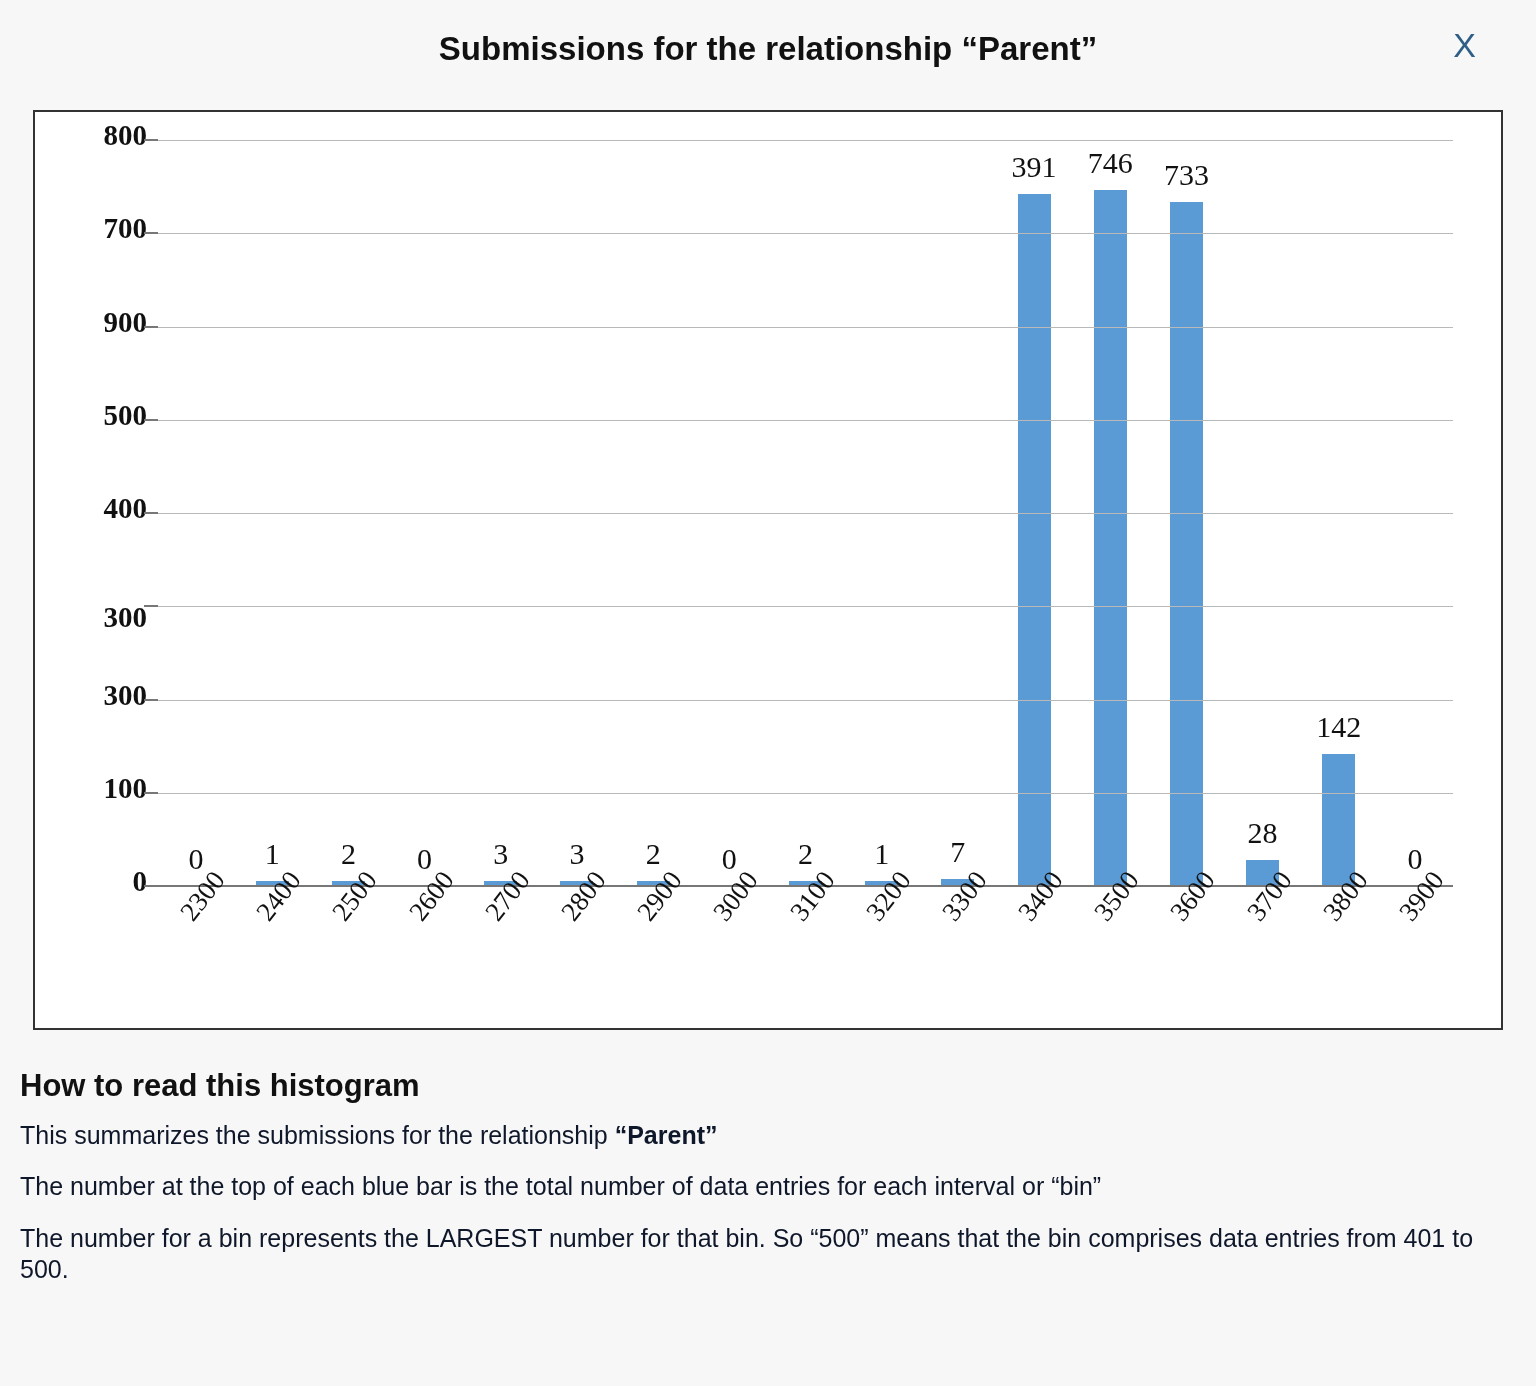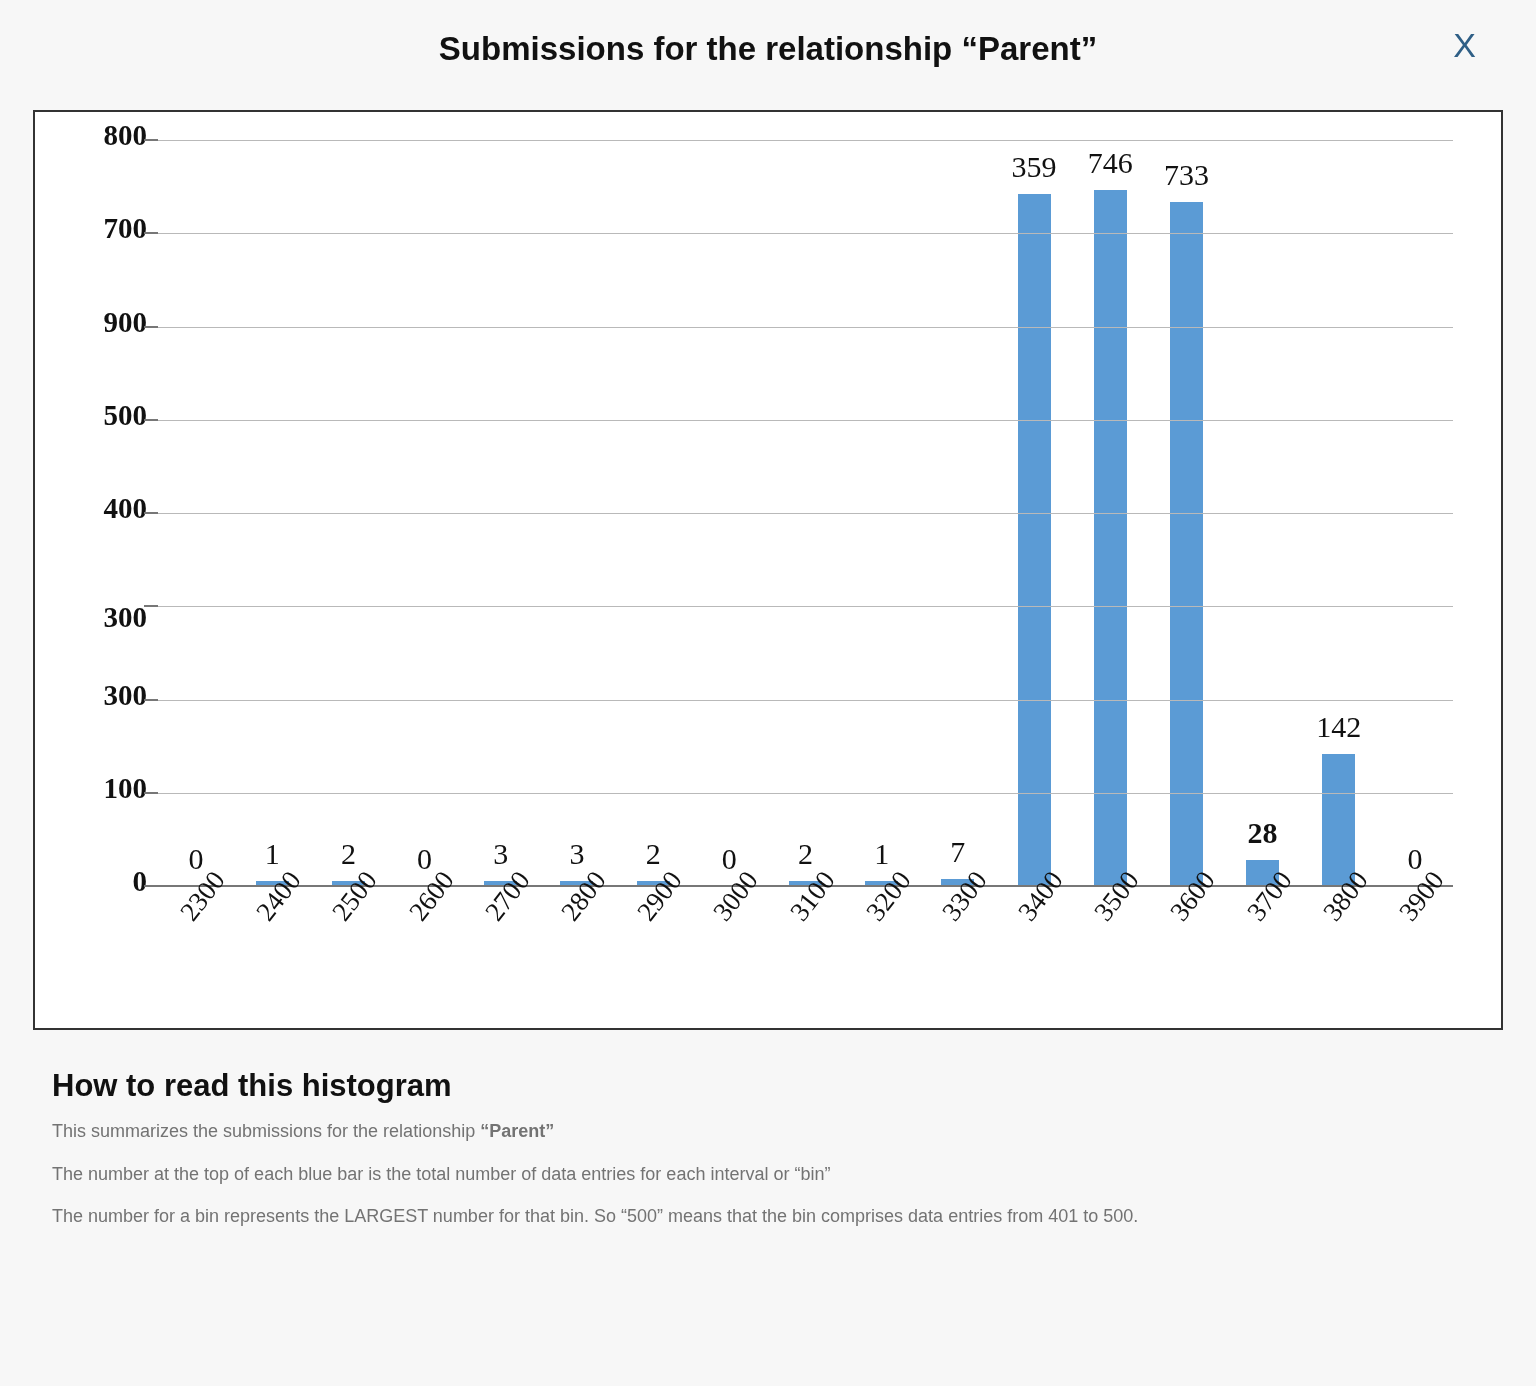--- a/index.html
+++ b/index.html
@@ -140,33 +140,33 @@
     font-size: 27px;
     font-family: "Liberation Serif", serif;
     color: #111;
     transform: rotate(-52deg);
     transform-origin: left top;
     white-space: nowrap;
   }
 
   .howto {
     position: absolute;
-    left: 52px;
+    left: 20px;
     top: 1068px;
     width: 1470px;
   }
   .howto-title {
     font-size: 31px;
     font-weight: bold;
     color: #111;
     margin: 0 0 16px 0;
   }
   .howto-line {
-    font-size: 18px;
-    color: #737373;
+    font-size: 25px;
+    color: #0f172a;
     margin: 0 0 20px 0;
     line-height: 1.25;
   }
   .howto-line b { font-weight: bold; }
 </style>
 </head>
 <body>
 
 <div class="dialog">
 
@@ -214,33 +214,33 @@
           <div class="bar-slot" style="left: 685.588px; width: 76.1765px;">
             <div class="bar" style="height: 5px; background: rgb(91, 155, 213); left: 21.5882px;"></div>
             <div class="bar-label" style="bottom: 15px; left: -11.9118px;">1</div>
           </div>
           <div class="bar-slot" style="left: 761.765px; width: 76.1765px;">
             <div class="bar" style="height: 6.5275px; background: rgb(91, 155, 213); left: 21.5882px;"></div>
             <div class="bar-label" style="bottom: 16.5275px; left: -11.9118px;">7</div>
           </div>
           <div class="bar-slot" style="left: 837.941px; width: 76.1765px;">
             <div class="bar" style="height: 691.915px; background: rgb(91, 155, 213); left: 21.5882px;"></div>
-            <div class="bar-label" style="bottom: 701.915px; left: -11.9118px;">359</div>
+            <div class="bar-label" style="bottom: 701.915px; left: -11.9118px;">391</div>
           </div>
           <div class="bar-slot" style="left: 914.118px; width: 76.1765px;">
             <div class="bar" style="height: 695.645px; background: rgb(91, 155, 213); left: 21.5882px;"></div>
             <div class="bar-label" style="bottom: 705.645px; left: -11.9118px; text-align: center;">746</div>
           </div>
           <div class="bar-slot" style="left: 990.294px; width: 76.1765px;">
             <div class="bar" style="height: 683.523px; background: rgb(91, 155, 213); left: 21.5882px;"></div>
             <div class="bar-label" style="bottom: 693.523px; left: -11.9118px;">733</div>
           </div>
           <div class="bar-slot" style="left: 1066.47px; width: 76.1765px;">
             <div class="bar" style="height: 26.11px; background: rgb(91, 155, 213); left: 21.5882px;"></div>
-            <div class="bar-label" style="bottom: 36.11px; left: -11.9118px; font-weight: bold;">28</div>
+            <div class="bar-label" style="bottom: 36.11px; left: -11.9118px;">28</div>
           </div>
           <div class="bar-slot" style="left: 1142.65px; width: 76.1765px;">
             <div class="bar" style="height: 132.415px; background: rgb(91, 155, 213); left: 21.5882px;"></div>
             <div class="bar-label" style="bottom: 142.415px; left: -11.9118px;">142</div>
           </div>
           <div class="bar-slot" style="left: 1218.82px; width: 76.1765px;">
             <div class="bar-label" style="bottom: 10px; left: -11.9118px;">0</div>
           </div>
         </div>
     <div class="axis-base" style="top: 745px;"></div>

